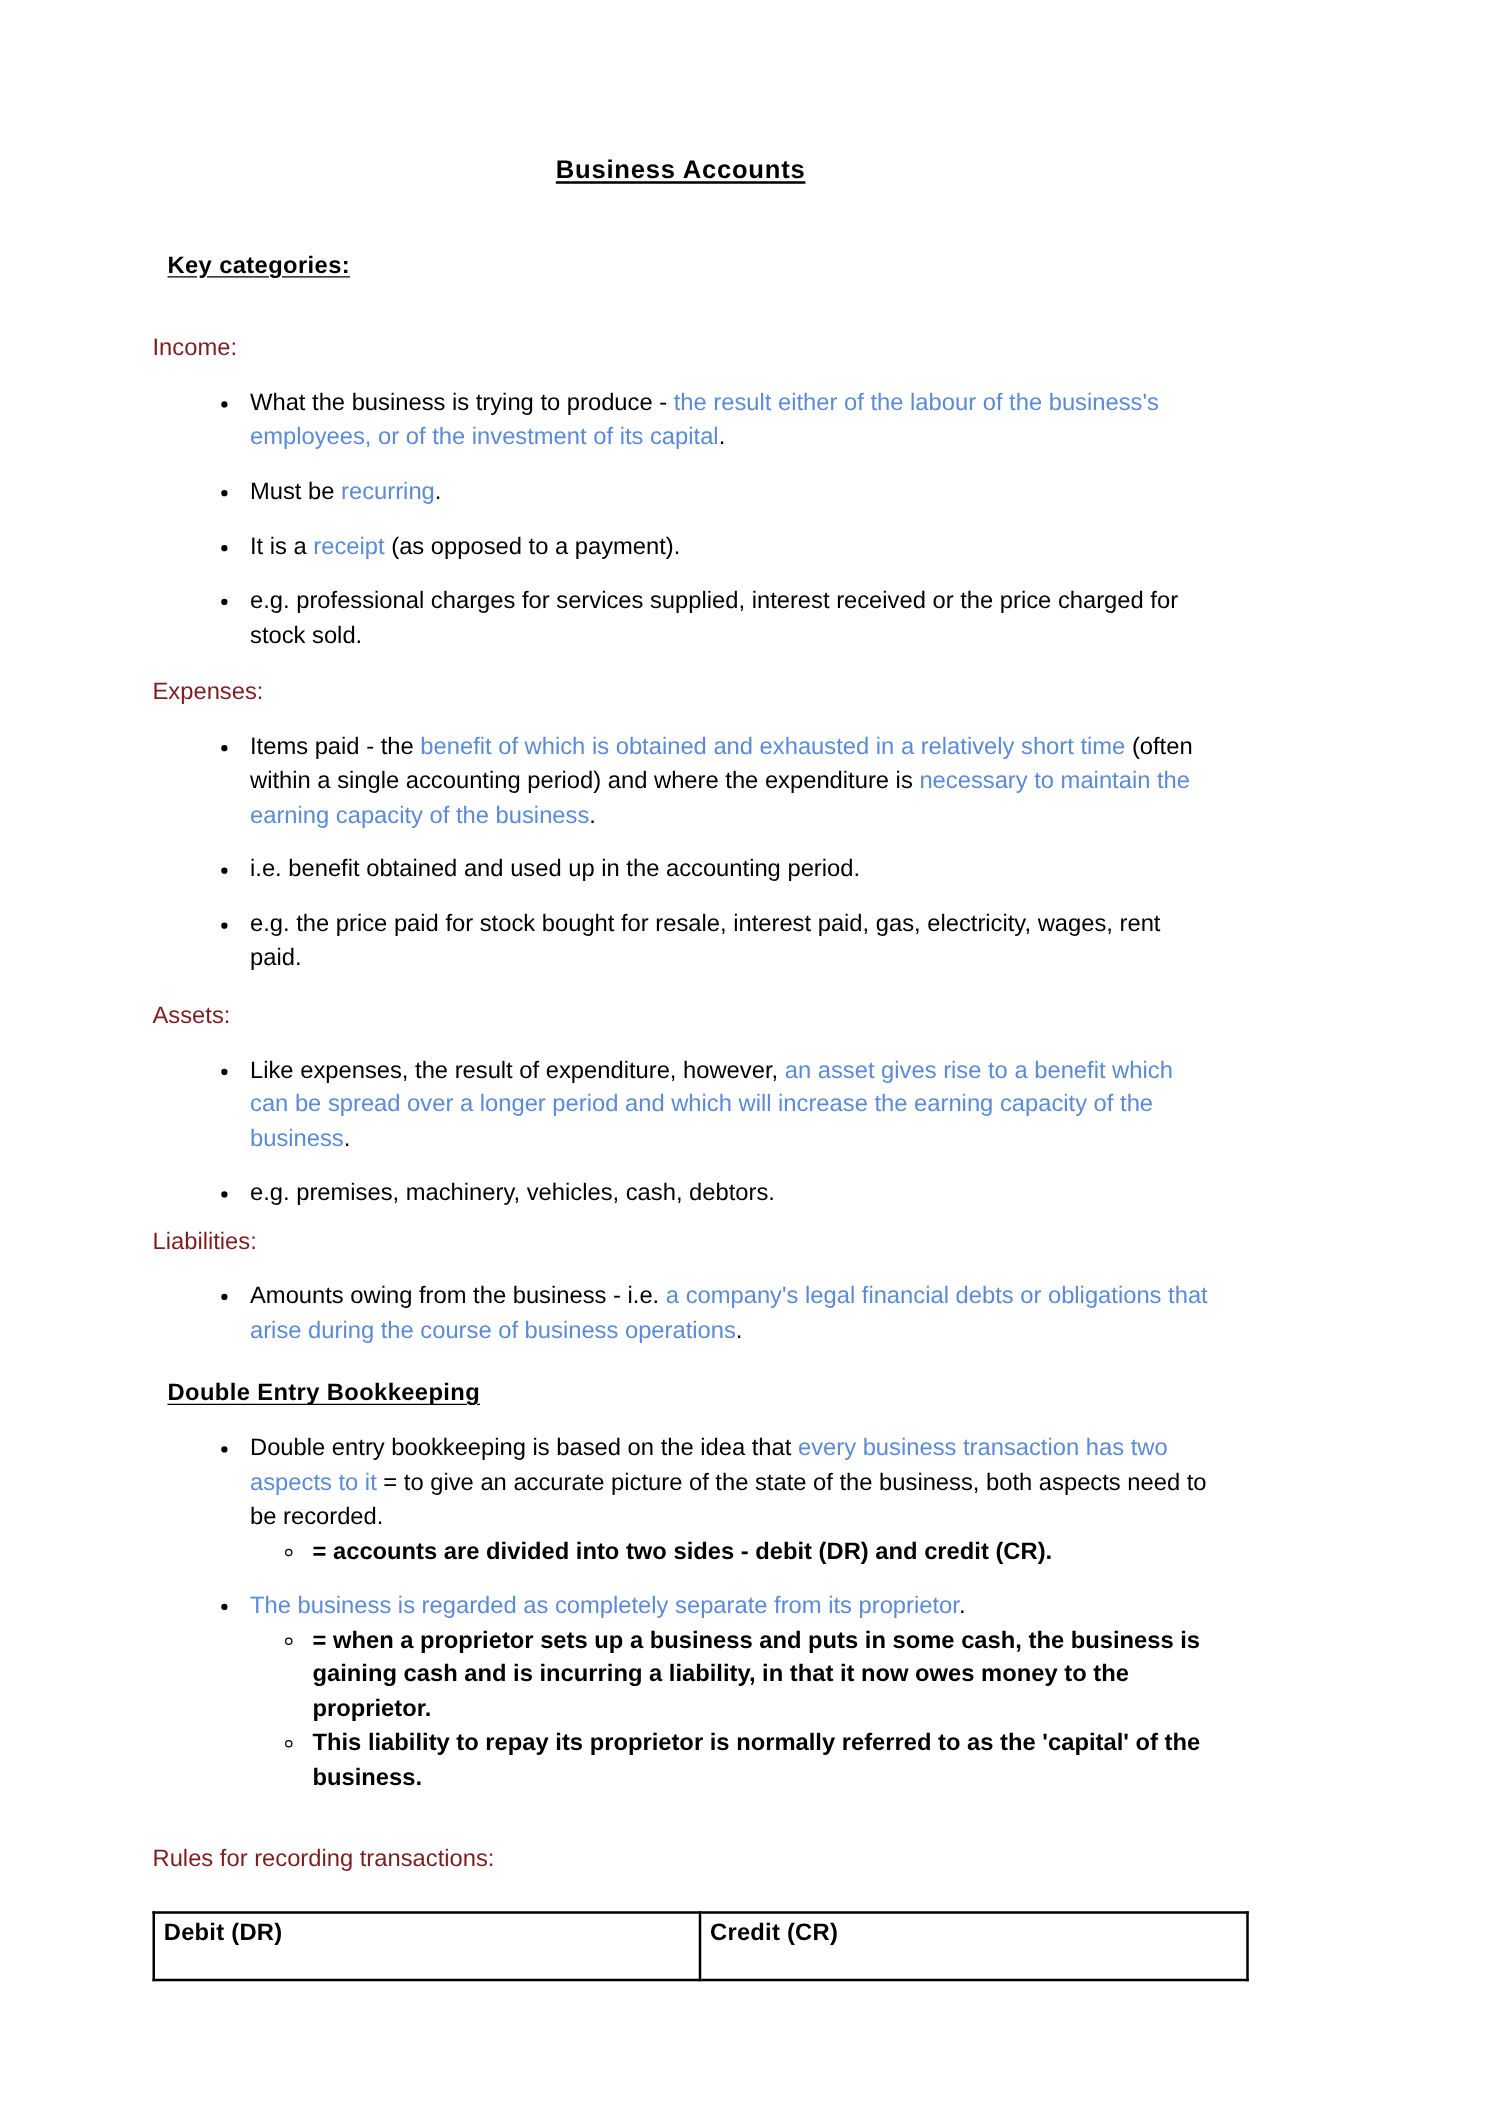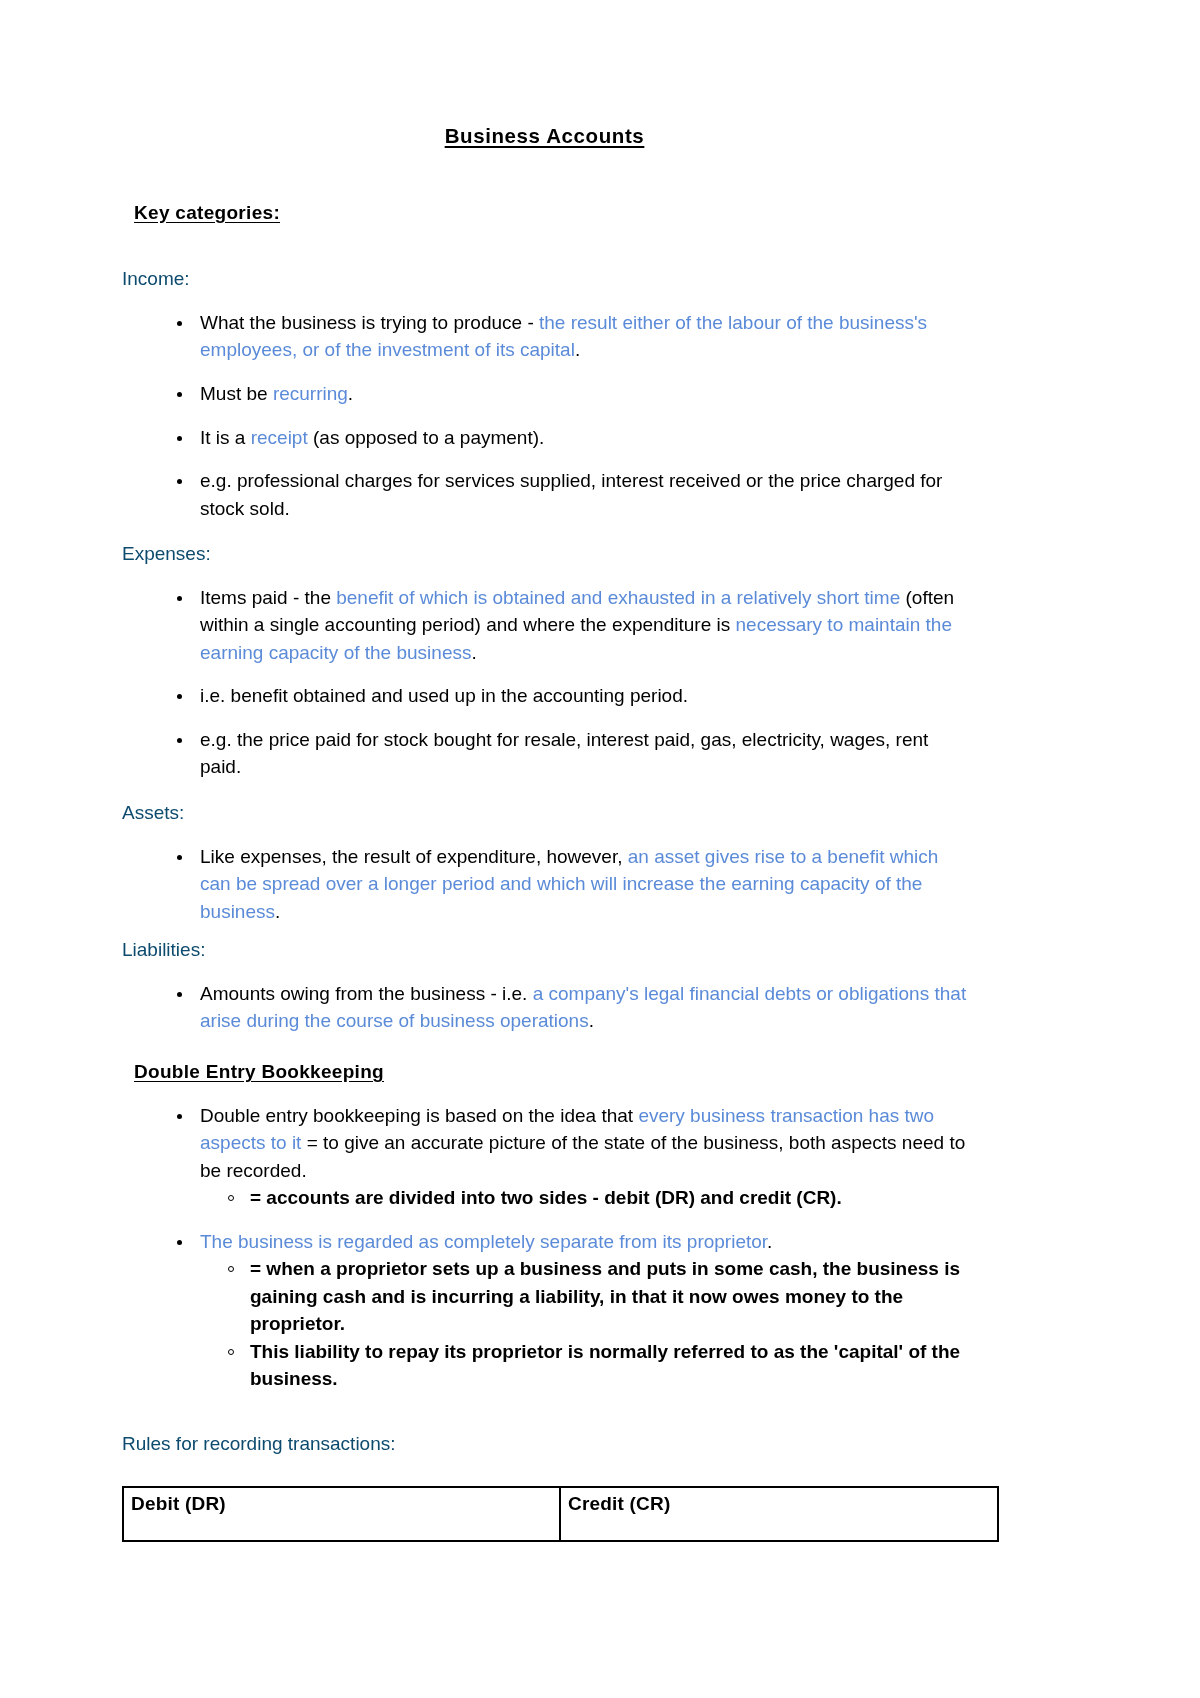--- a/index.html
+++ b/index.html
@@ -46,21 +46,21 @@
     font-size: 19px;
     font-weight: bold;
     text-decoration: underline;
     text-underline-offset: 3px;
     letter-spacing: 0.3px;
     line-height: 1.4;
     margin: 12px;
   }
   .cat-heading {
     font-size: 19px;
-    color: #0c4a6e;
+    color: #7f1d1d;
     line-height: 1.4;
     margin: 0;
   }
 
   ul.bullets {
     list-style: none;
     margin: 0;
     padding: 0;
   }
   ul.bullets > li {
@@ -161,20 +161,21 @@
       <li class="justify"><span>Items paid - the </span><span class="blue">benefit of which is obtained and exhausted in a relatively short time</span><span> (often within a single accounting period) and where the expenditure is </span><span class="blue">necessary to maintain the earning capacity of the business</span><span>.</span></li>
       <li><span>i.e. benefit obtained and used up in the accounting period.</span></li>
       <li><span>e.g. the price paid for stock bought for resale, interest paid, gas, electricity, wages, rent paid.</span></li>
     </ul>
 
     <div class="spacer-sm"></div>
 
     <div class="cat-heading">Assets:</div>
     <ul class="bullets">
       <li><span>Like expenses, the result of expenditure, however, </span><span class="blue">an asset gives rise to a benefit which can be spread over a longer period and which will increase the earning capacity of the business</span><span>.</span></li>
+      <li><span>e.g. premises, machinery, vehicles, cash, debtors.</span></li>
     </ul>
 
     <div class="spacer-xs"></div>
 
     <div class="cat-heading">Liabilities:</div>
     <ul class="bullets">
       <li><span>Amounts owing from the business - i.e. </span><span class="blue">a company's legal financial debts or obligations that arise during the course of business operations</span><span>.</span></li>
     </ul>
 
     <div class="spacer-xs"></div>

